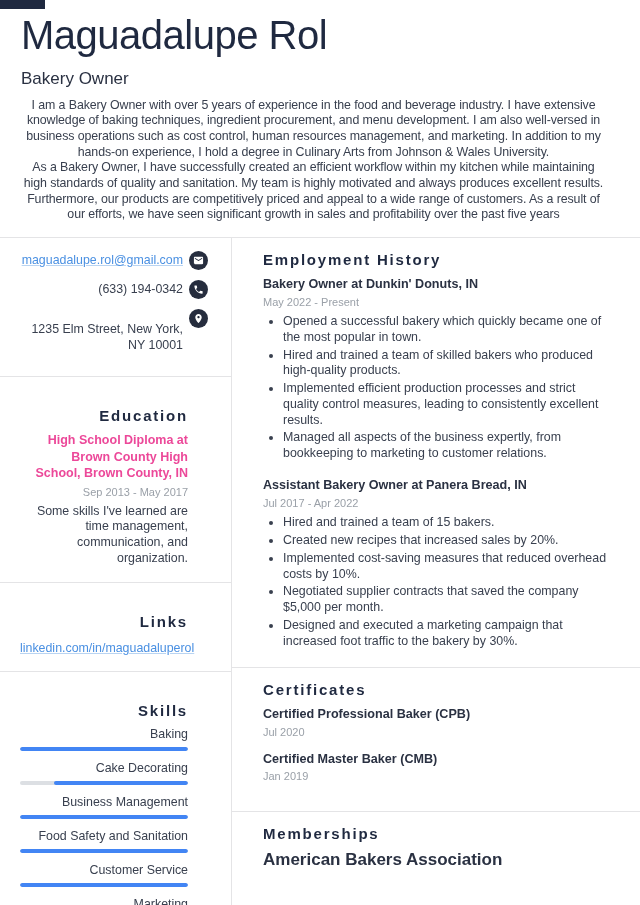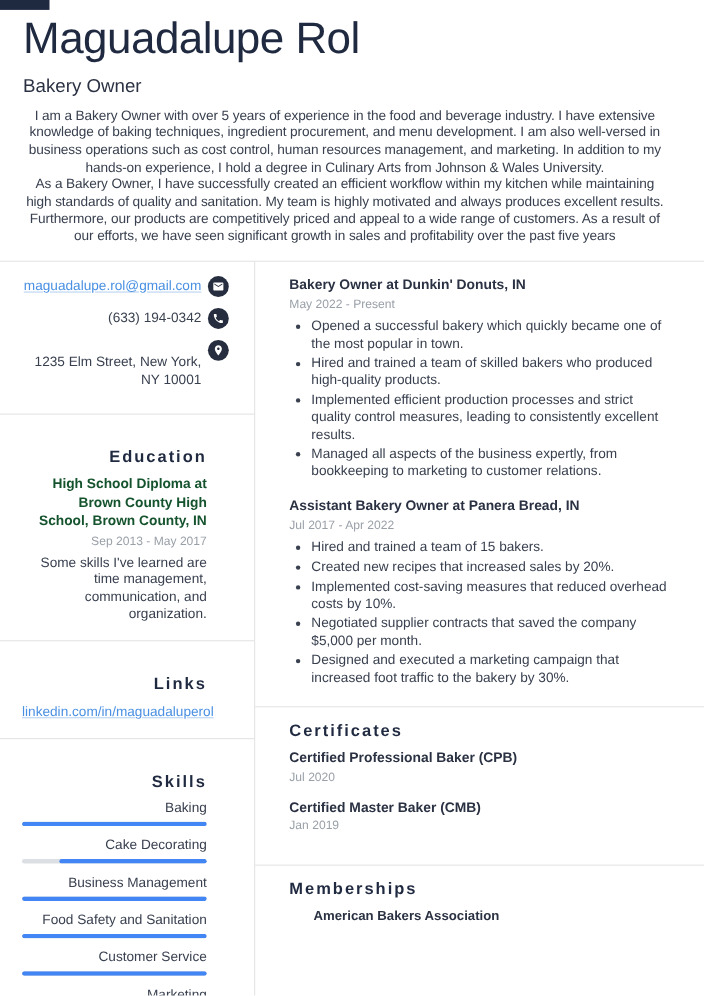--- a/index.html
+++ b/index.html
@@ -29,38 +29,38 @@
   .contact-row{display:flex;justify-content:flex-end;align-items:center;gap:6px;margin-bottom:10px;}
   .contact-row.addr{align-items:flex-start;}
   .contact-text{font-size:12.4px;color:var(--body);line-height:1.3;}
   .addr-text{max-width:172px;margin-top:12px;}
   a.link{color:var(--link);text-decoration:underline;text-decoration-color:#b9d4f2;}
   .icon-circle{width:19px;height:19px;border-radius:50%;background:var(--icon-bg);
     display:flex;align-items:center;justify-content:center;flex:none;}
   .icon-circle svg{width:11px;height:11px;fill:#fff;display:block;}
   .lsection{border-top:1px solid var(--divider);padding:30px 43px 15px 20px;}
   h2{font-size:15px;font-weight:bold;color:var(--heading);letter-spacing:1.8px;margin:0 0 8px;}
-  .edu-degree{font-weight:bold;color:#14532d;font-size:12.5px;line-height:1.32;max-width:160px;margin-left:auto;}
+  .edu-degree{font-weight:bold;color:#ec4899;font-size:12.5px;line-height:1.32;max-width:160px;margin-left:auto;}
   .date{font-size:11px;color:var(--muted);margin:4px 0 6px;}
   .edu-desc{font-size:12.4px;line-height:1.28;max-width:165px;margin-left:auto;}
   .links-item{font-size:12.4px;}
   .skill{margin-bottom:10px;}
   .skill-label{font-size:12.4px;color:var(--body);margin-bottom:6px;}
   .skill-bar{height:4px;border-radius:2px;background:var(--bar-track);display:flex;justify-content:flex-end;overflow:hidden;}
   .skill-fill{height:100%;border-radius:2px;background:var(--bar-fill);}
   
   .rsection{padding:13px 28px 16px 31px;}
   .rsection + .rsection{border-top:1px solid var(--divider);}
   .entry-title{font-size:12.6px;font-weight:bold;color:#2a3142;line-height:1.3;}
   .entry + .entry{margin-top:15px;}
   .entry ul{margin:5px 0 0;padding-left:20px;}
   .entry li{font-size:12.4px;line-height:1.27;margin-bottom:2px;color:var(--body);}
   .cert-item{margin-bottom:13px;}
   .cert-item .date{margin:3px 0 0;}
-  .mem-item{font-size:12px;font-weight:bold;color:#2a3142;margin-bottom:13px;margin-left:22px;}
+  .mem-item{font-size:17px;font-weight:bold;color:#2a3142;margin-bottom:13px;}
 </style>
 </head>
 <body>
 
 <div class="accent-bar"></div>
 
 <header class="header">
   <h1 class="name">Maguadalupe Rol</h1>
   <div class="job-title">Bakery Owner</div>
   <div class="summary">
@@ -149,20 +149,21 @@
         <div class="skill-bar">
             <div class="skill-fill" style="width: 80%;"></div>
           </div>
       </div>
     </section>
   </aside>
 
   <main class="right-col">
 
     <section class="rsection">
+      <h2>Employment History</h2>
 
       <div class="entry">
         <div class="entry-title">Bakery Owner at Dunkin' Donuts, IN</div>
         <div class="date">May 2022 - Present</div>
         <ul>
           <li>Opened a successful bakery which quickly became one of the most popular in town.</li>
           <li>Hired and trained a team of skilled bakers who produced high-quality products.</li>
           <li>Implemented efficient production processes and strict quality control measures, leading to consistently excellent results.</li>
           <li>Managed all aspects of the business expertly, from bookkeeping to marketing to customer relations.</li>
         </ul>

